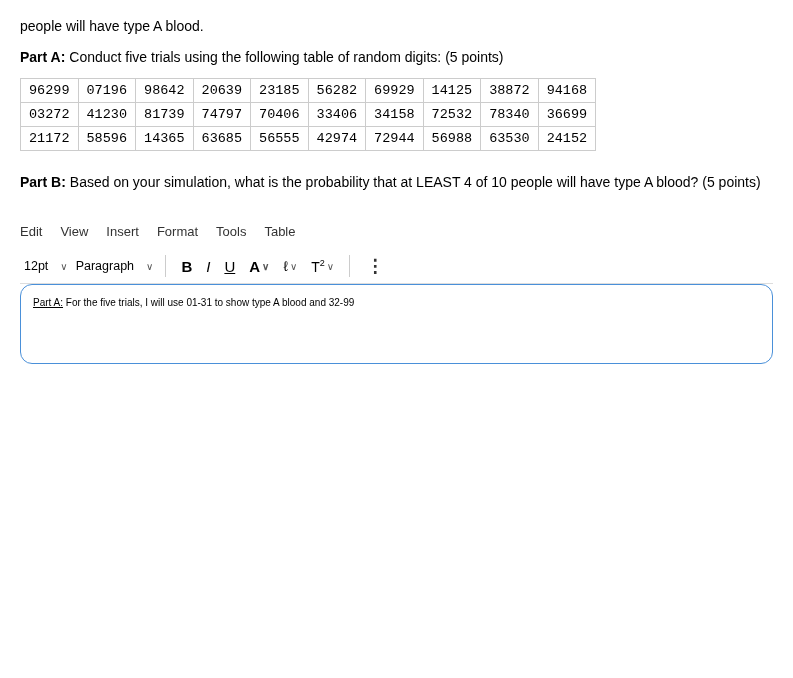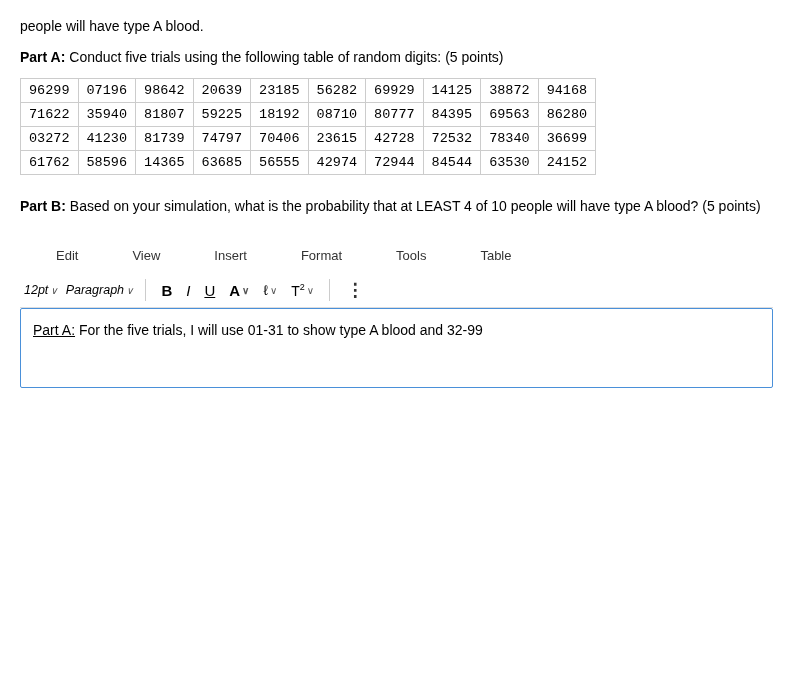--- a/index.html
+++ b/index.html
@@ -47,21 +47,20 @@
       align-items: center;
       gap: 18px;
       font-size: 13px;
       color: #333;
       margin-bottom: 6px;
       padding-bottom: 4px;
     }
 
     .editor-menu span {
       cursor: pointer;
-      margin-left: 36px;
     }
 
     .editor-toolbar {
       display: flex;
       align-items: center;
       gap: 8px;
       font-size: 13px;
       padding: 6px 0 6px 4px;
       border-bottom: 1px solid #ddd;
       margin-bottom: 0;
@@ -71,23 +70,22 @@
       width: 1px;
       height: 22px;
       background: #ccc;
       margin: 0 4px;
     }
 
     .toolbar-select {
       font-size: 12.5px;
       display: flex;
       align-items: center;
-      gap: 2px;
-      cursor: pointer;
-      font-style: italic;
+      gap: 12px;
+      cursor: pointer;
     }
 
     .toolbar-btn {
       cursor: pointer;
       padding: 1px 3px;
       border-radius: 2px;
       display: flex;
       align-items: center;
       gap: 2px;
     }
@@ -97,24 +95,24 @@
     .btn-underline { text-decoration: underline; font-size: 15px; }
     .btn-A { font-size: 15px; font-weight: bold; }
 
     .chevron {
       font-size: 10px;
       color: #555;
     }
 
     .editor-content {
       border: 1.5px solid #4a90d9;
-      border-radius: 2px;
+      border-radius: 12px;
       padding: 10px 12px;
       min-height: 80px;
-      font-size: 14px;
+      font-size: 10px;
       line-height: 1.6;
     }
 
     .editor-content .underline-text {
       text-decoration: underline;
     }
 
     .more-icon {
       font-size: 18px;
       font-weight: bold;
@@ -143,52 +141,40 @@
         <td>98642</td>
         <td>20639</td>
         <td>23185</td>
         <td>56282</td>
         <td>69929</td>
         <td>14125</td>
         <td>38872</td>
         <td>94168</td>
       </tr>
       <tr>
-        <td>71622</td>
-        <td>35940</td>
-        <td>81807</td>
-        <td>59225</td>
-        <td>18192</td>
-        <td>08710</td>
-        <td>80777</td>
-        <td>84395</td>
-        <td>69563</td>
-        <td>86280</td>
-      </tr>
-      <tr>
         <td>03272</td>
         <td>41230</td>
         <td>81739</td>
         <td>74797</td>
         <td>70406</td>
-        <td>23615</td>
-        <td>42728</td>
+        <td>33406</td>
+        <td>34158</td>
         <td>72532</td>
         <td>78340</td>
         <td>36699</td>
       </tr>
       <tr>
-        <td>61762</td>
+        <td>21172</td>
         <td>58596</td>
         <td>14365</td>
         <td>63685</td>
         <td>56555</td>
         <td>42974</td>
         <td>72944</td>
-        <td>84544</td>
+        <td>56988</td>
         <td>63530</td>
         <td>24152</td>
       </tr>
     </tbody>
 </table>
 
 <div class="part-b-text">
   <span class="part-label">Part B:</span>
   <span>Based on your simulation, what is the probability that at LEAST 4 of 10 people will have type A blood? (5 points)</span>
 </div>

